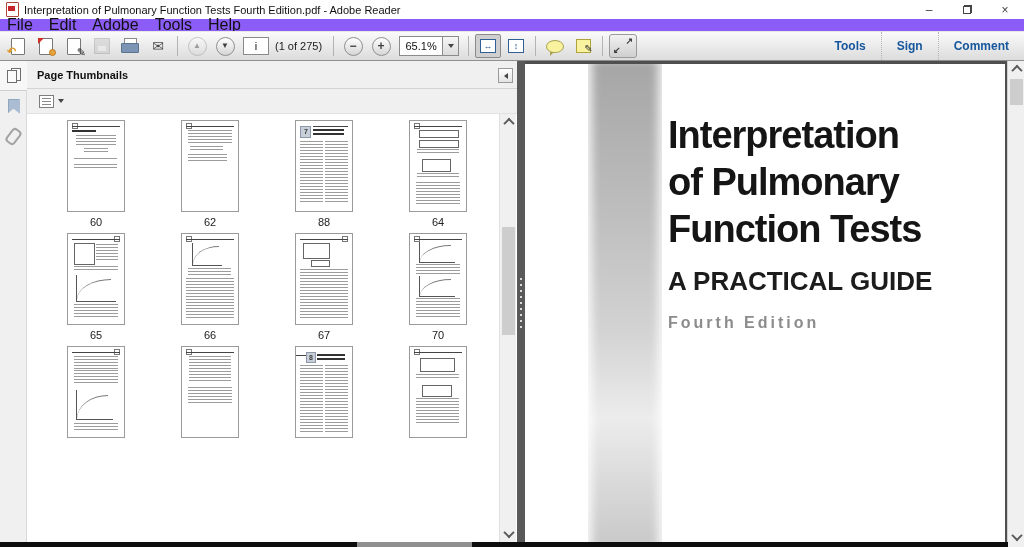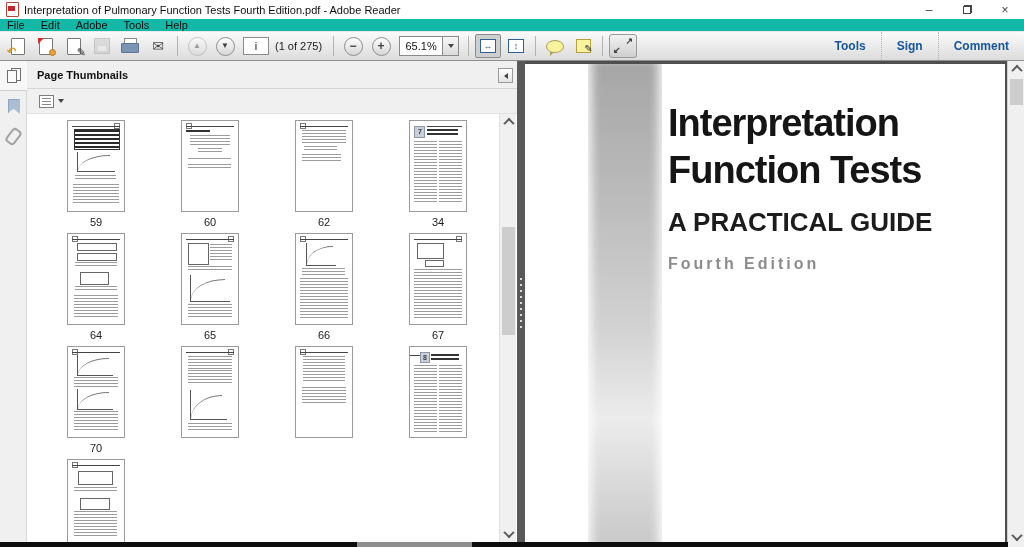--- a/index.html
+++ b/index.html
@@ -13,22 +13,22 @@
             margin:0 5px 0 6px;position:relative;}
   .pdf-logo::after{content:"";position:absolute;left:1px;top:3px;width:7px;height:5px;background:#c6252c;}
   .wctl{margin-left:auto;display:flex;height:100%;}
   .wbtn{width:38px;height:100%;display:flex;align-items:center;justify-content:center;
         color:#444;font-size:12px;}
   .restore-glyph{position:relative;width:9px;height:9px;}
   .restore-glyph i{position:absolute;border:1px solid #444;background:#fff;width:6px;height:6px;display:block;}
   .restore-glyph i.b{right:0;top:0;} .restore-glyph i.f{left:0;bottom:0;}
 
   
-  #menubar{position:absolute;left:0;top:19px;width:100%;height:12px;background:#14b8a6;
-           display:flex;align-items:center;font-size:11px;color:#111;}
+  #menubar{position:absolute;left:0;top:19px;width:100%;height:12px;background:#8b5cf6;
+           display:flex;align-items:center;font-size:16px;color:#111;}
   .menu-item{padding:0 8px;height:100%;display:flex;align-items:center;}
   .menu-item:first-child{padding-left:7px;}
 
   
   #toolbar{position:absolute;left:0;top:31px;width:100%;height:30px;
            background:linear-gradient(#fafafa,#dcdcdc);
            border-top:1px solid #e8e8e8;border-bottom:1px solid #8f8f8f;
            box-sizing:border-box;display:flex;align-items:center;padding-left:4px;}
   .tbtn{min-width:26px;height:24px;display:flex;align-items:center;justify-content:center;
         position:relative;margin:0 1px;border-radius:2px;}
@@ -143,21 +143,21 @@
   #splitter{position:absolute;left:517px;top:0;width:8px;height:100%;background:#595959;}
   #splitter::after{content:"";position:absolute;left:3px;top:50%;margin-top:-26px;width:2px;height:52px;
                    background:repeating-linear-gradient(to bottom,#d9d9d9 0,#d9d9d9 2px,transparent 2px,transparent 6px);}
 
   
   #docpane{position:absolute;left:525px;top:0;width:483px;height:100%;background:#4f4f4f;}
   #page{position:absolute;left:0;top:3px;right:3px;bottom:4px;background:#fff;overflow:hidden;}
   #spine{position:absolute;left:63px;top:0;width:74px;height:100%;
          background:linear-gradient(to bottom,#a6a6a6 0%,#bdbdbd 30%,#d2d2d2 55%,#ececec 74%,#c9c9c9 100%);
          box-shadow:inset 10px 0 10px -6px rgba(255,255,255,.85), inset -10px 0 10px -6px rgba(255,255,255,.85);}
-  #cover{position:absolute;left:143px;top:36px;right:18px;}
+  #cover{position:absolute;left:143px;top:48px;right:18px;}
   .cov-title{font-size:38px;line-height:47px;font-weight:bold;color:#151515;letter-spacing:-1px;}
   .cov-sub{font-size:26px;font-weight:bold;color:#1c1c1c;margin-top:13px;letter-spacing:0;}
   .cov-ed{font-size:16px;font-weight:bold;color:#8c8c8c;margin-top:17px;letter-spacing:3px;}
 
   
   #sb-doc{right:0;top:0;height:100%;border-left:1px solid #cfcfcf;box-sizing:border-box;}
 
   
   #bottomstrip{position:absolute;left:0;right:16px;bottom:0;height:5px;background:#0d0d0d;}
   #bottomstrip .seg{position:absolute;left:357px;top:0;width:115px;height:5px;background:#8f8f8f;}
@@ -299,33 +299,20 @@
       <div id="sb-options">
         <span class="optbtn">
           <span class="ico-opt"></span>
           <span class="caret"></span>
         </span>
       </div>
       <div id="thumbarea">
         <div id="thumbgrid">
             <div class="thumbcell">
               <div class="sheet">
-                <div class="p-dotr"></div>
-                <div class="p-rule" style="top: 5%; left: 8%; width: 84%;"></div>
-                <div class="p-bars" style="top: 9%; left: 10%; width: 80%; height: 21%;"></div>
-                <div class="p-chart" style="top: 34%; left: 16%; width: 66%; height: 22%;">
-                  <i></i>
-                </div>
-                <div class="p-ln" style="top: 60%; left: 12%; width: 74%; height: 6%;"></div>
-                <div class="p-ln" style="top: 70%; left: 9%; width: 82%; height: 22%;"></div>
-              </div>
-              <div class="tlabel">59</div>
-            </div>
-            <div class="thumbcell">
-              <div class="sheet">
                 <div class="p-dotl"></div>
                 <div class="p-rule" style="top: 5%; left: 8%; width: 84%;"></div>
                 <div class="p-title" style="top: 10%; left: 8%; width: 42%; height: 3%;"></div>
                 <div class="p-ln" style="top: 16%; left: 14%; width: 72%; height: 12%;"></div>
                 <div class="p-ln" style="top: 30%; left: 28%; width: 44%; height: 7%;"></div>
                 <div class="p-ln" style="top: 41%; left: 10%; width: 78%; height: 4%;"></div>
                 <div class="p-ln" style="top: 48%; left: 10%; width: 78%; height: 4%;"></div>
               </div>
               <div class="tlabel">60</div>
             </div>
@@ -340,21 +327,21 @@
               <div class="tlabel">62</div>
             </div>
             <div class="thumbcell">
               <div class="sheet">
                 <div class="p-numbox" style="top: 5%; left: 8%; width: 16%; height: 12%;">7</div>
                 <div class="p-rule" style="top: 6%; left: 30%; width: 62%;"></div>
                 <div class="p-title" style="top: 9%; left: 30%; width: 56%; height: 8%;"></div>
                 <div class="p-ln" style="top: 22%; left: 8%; width: 40%; height: 70%;"></div>
                 <div class="p-ln" style="top: 22%; left: 52%; width: 40%; height: 70%;"></div>
               </div>
-              <div class="tlabel">34</div>
+              <div class="tlabel">88</div>
             </div>
             <div class="thumbcell">
               <div class="sheet">
                 <div class="p-dotl"></div>
                 <div class="p-rule" style="top: 5%; left: 8%; width: 84%;"></div>
                 <div class="p-box" style="top: 10%; left: 16%; width: 68%; height: 7%;"></div>
                 <div class="p-box" style="top: 21%; left: 16%; width: 68%; height: 7%;"></div>
                 <div class="p-ln" style="top: 31%; left: 12%; width: 76%; height: 5%;"></div>
                 <div class="p-box" style="top: 42%; left: 22%; width: 48%; height: 13%;"></div>
                 <div class="p-ln" style="top: 58%; left: 12%; width: 76%; height: 5%;"></div>
@@ -469,20 +456,21 @@
       </div>
     </div>
 
     <div id="splitter"></div>
 
     <div id="docpane">
       <div id="page">
         <div id="spine"></div>
         <div id="cover">
           <div class="cov-title">Interpretation</div>
+          <div class="cov-title">of Pulmonary</div>
           <div class="cov-title">Function Tests</div>
           <div class="cov-sub">A PRACTICAL GUIDE</div>
           <div class="cov-ed">Fourth Edition</div>
         </div>
       </div>
     </div>
 
     <div class="sb-v" id="sb-doc">
       <span class="sb-arrow" style="top:0">
           <span class="chev up"></span>

